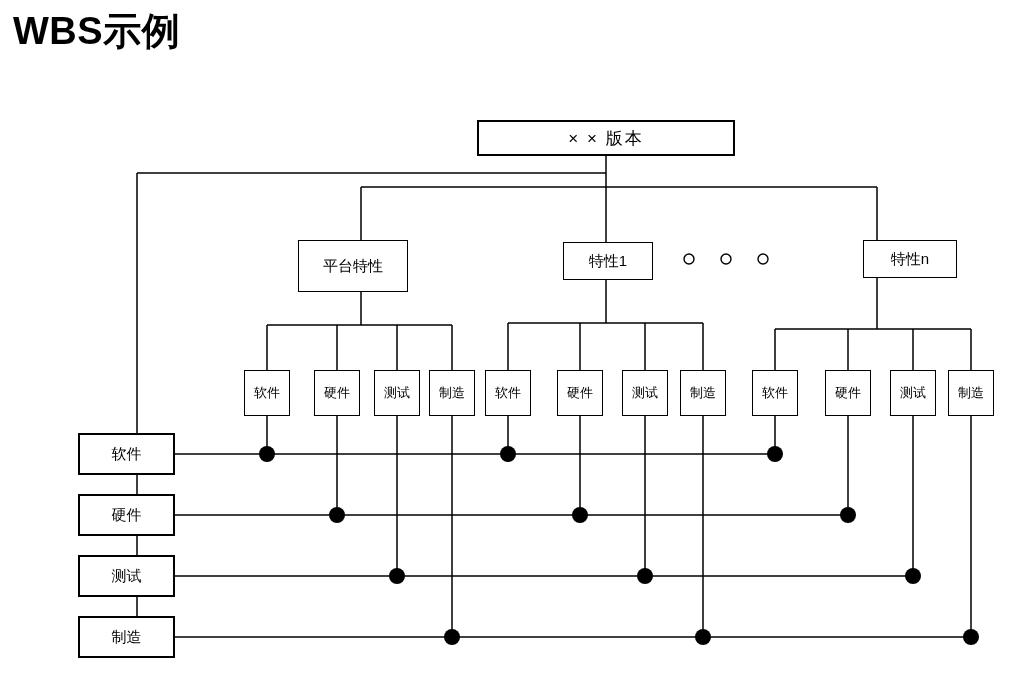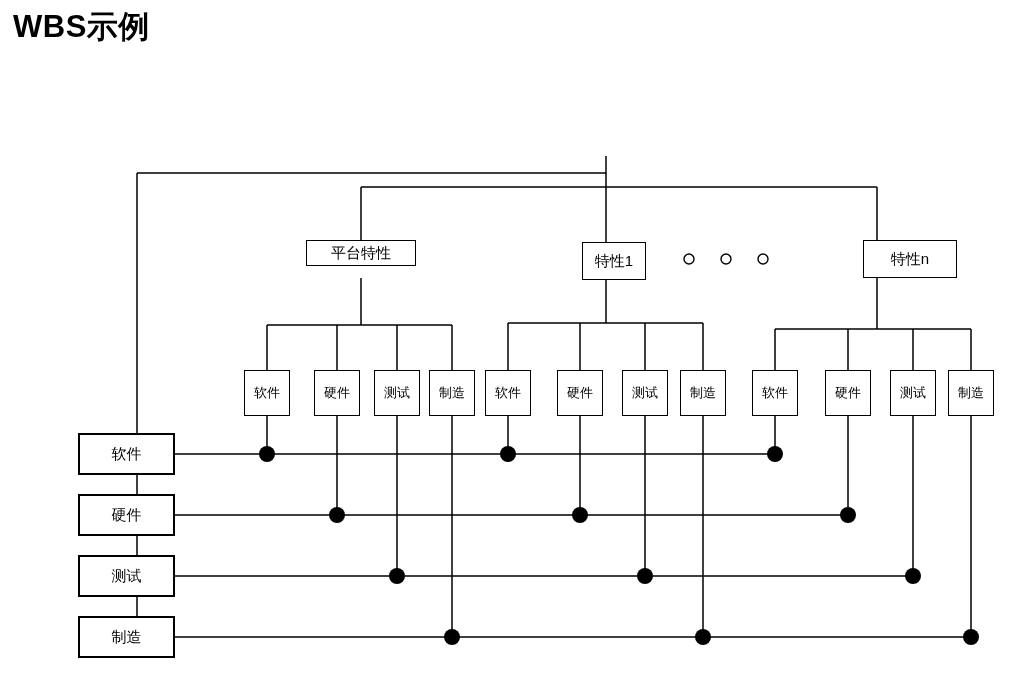--- a/index.html
+++ b/index.html
@@ -14,21 +14,21 @@
     background: #ffffff;
     font-family: "Liberation Sans", "DejaVu Sans", sans-serif;
     color: #000000;
     overflow: hidden;
   }
   .page-title {
     position: absolute;
     left: 13px;
     top: 6px;
     margin: 0;
-    font-size: 31px;
+    font-size: 38px;
     font-weight: 700;
     color: #000000;
     letter-spacing: 0.5px;
   }
   .lines-svg {
     position: absolute;
     left: 0;
     top: 0;
     width: 1012px;
     height: 681px;
@@ -151,23 +151,24 @@
       <circle cx="971" cy="637" r="8"></circle>
     </g>
 
     <g fill="#ffffff" stroke="#000000" stroke-width="1.4">
       <circle cx="689" cy="259" r="5"></circle>
       <circle cx="726" cy="259" r="5"></circle>
       <circle cx="763" cy="259" r="5"></circle>
     </g>
   </svg>
 
+  <div class="node root" style="left:477px; top:120px; width:258px; height:36px;">× × 版本</div>
 
-  <div class="node level2" style="left:306px; top:240px; width:110px; height:26px;">平台特性</div>
-  <div class="node level2" style="left:582px; top:242px; width:64px; height:38px;">特性1</div>
+  <div class="node level2" style="left:298px; top:240px; width:110px; height:52px;">平台特性</div>
+  <div class="node level2" style="left:563px; top:242px; width:90px; height:38px;">特性1</div>
   <div class="node level2" style="left:830px; top:240px; width:94px; height:38px;margin-left:33px;">特性n</div>
 
   <div class="node small" style="left:244px;">软件</div>
   <div class="node small" style="left:314px;">硬件</div>
   <div class="node small" style="left:374px;">测试</div>
   <div class="node small" style="left:429px;">制造</div>
 
   <div class="node small" style="left:485px;">软件</div>
   <div class="node small" style="left:557px;">硬件</div>
   <div class="node small" style="left:622px;">测试</div>

